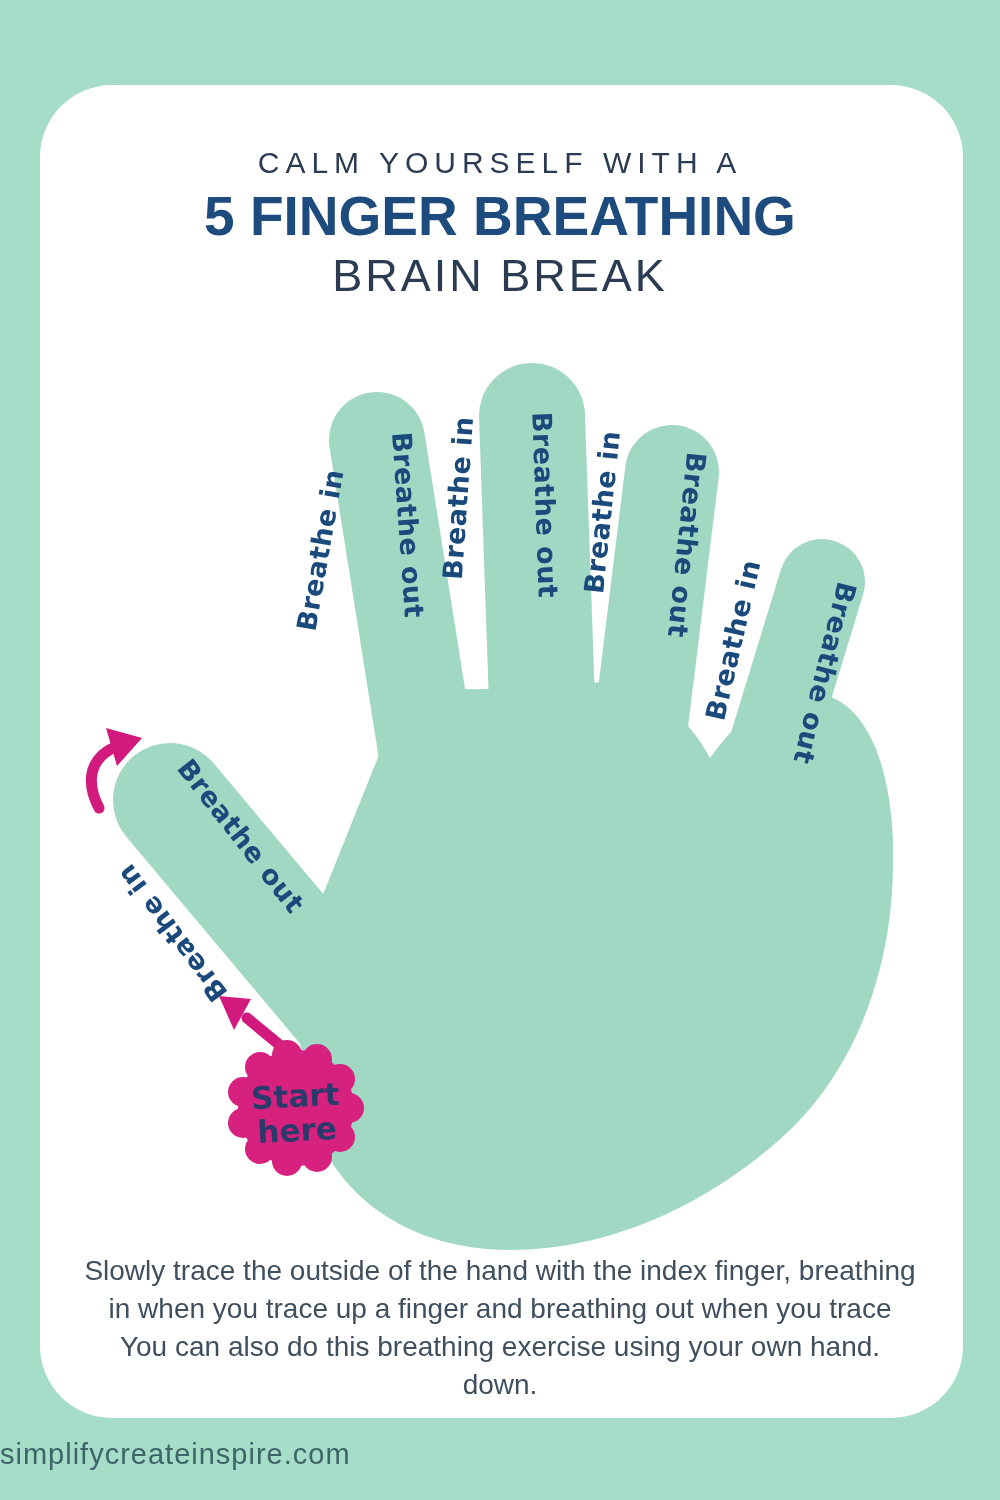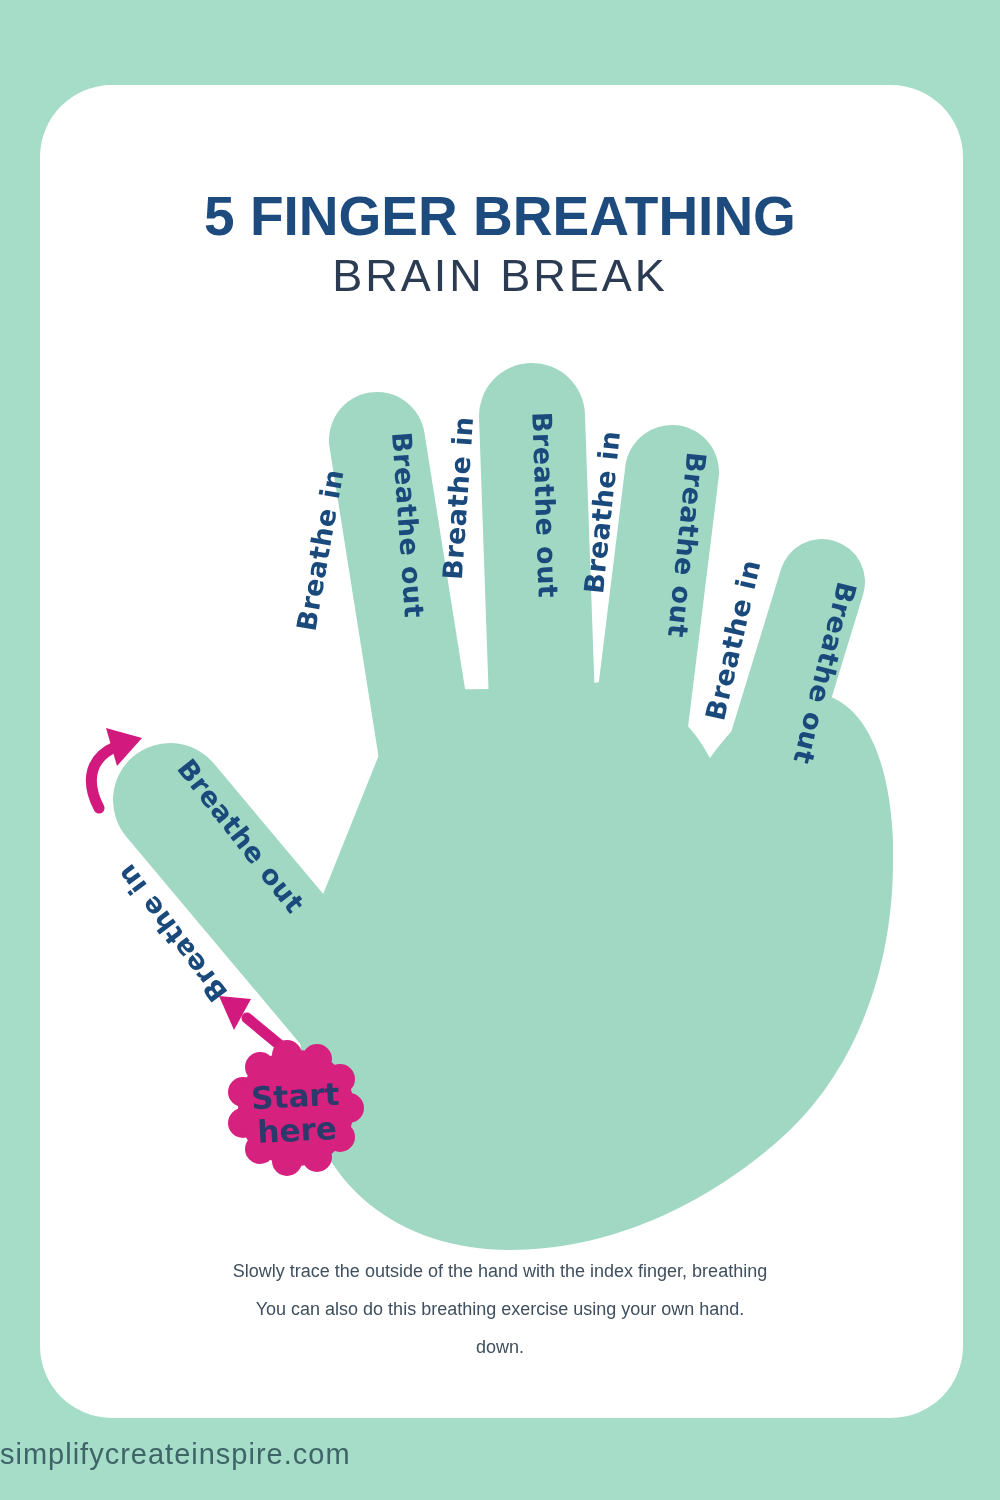--- a/index.html
+++ b/index.html
@@ -36,33 +36,34 @@
   }
   .badge-part { fill:#d6217f; }
   .badge-label {
     font-family:"DejaVu Sans", sans-serif; font-weight:bold;
     font-size:31px; fill:#2c3a6b;
   }
   .arrow-stroke { stroke:#d2197d; stroke-width:11; fill:none; stroke-linecap:round; }
   .arrow-head { fill:#d2197d; }
   .instructions {
     position:absolute; left:60px; top:1252px; width:880px;
-    text-align:center; color:#3f4f5e; font-size:18px; line-height:38px;
+    text-align:center; color:#3f4f5e; font-size:28px; line-height:38px;
   }
   .footer {
     position:absolute; left:0; top:1438px; width:100%;
     text-align:left; color:#3f6467; font-size:29px; letter-spacing:1px;
   }
 </style>
 </head>
 <body>
 
 <div class="page">
   <div class="card"></div>
 
+  <div class="eyebrow">CALM YOURSELF WITH A</div>
   <div class="title">5 FINGER BREATHING</div>
   <div class="subtitle">BRAIN BREAK</div>
 
   <svg class="hand-svg" viewBox="0 0 1000 1500">
 
     <g>
       <rect class="hand-part" x="113" y="743" width="114" height="440" rx="57" transform="rotate(-40 170 800)"></rect>
       <rect class="hand-part" x="329" y="392" width="96" height="600" rx="48" transform="rotate(-9 377 440)"></rect>
       <rect class="hand-part" x="479" y="363" width="106" height="640" rx="53" transform="rotate(-2 532 416)"></rect>
       <rect class="hand-part" x="625" y="425" width="94" height="560" rx="47" transform="rotate(7 672 472)"></rect>
@@ -120,18 +121,19 @@
       </g>
       <g transform="rotate(-3 296 1110)">
         <text class="badge-label" x="296" y="1096" text-anchor="middle" dominant-baseline="central">Start</text>
         <text class="badge-label" x="296" y="1130" text-anchor="middle" dominant-baseline="central">here</text>
       </g>
     </g>
   </svg>
 
   <div class="instructions">
     <div>Slowly trace the outside of the hand with the index finger, breathing</div>
+    <div>in when you trace up a finger and breathing out when you trace</div>
     <div>You can also do this breathing exercise using your own hand.</div>
     <div>down.</div>
   </div>
 
   <div class="footer">simplifycreateinspire.com</div>
 </div>
 
 </body></html>

